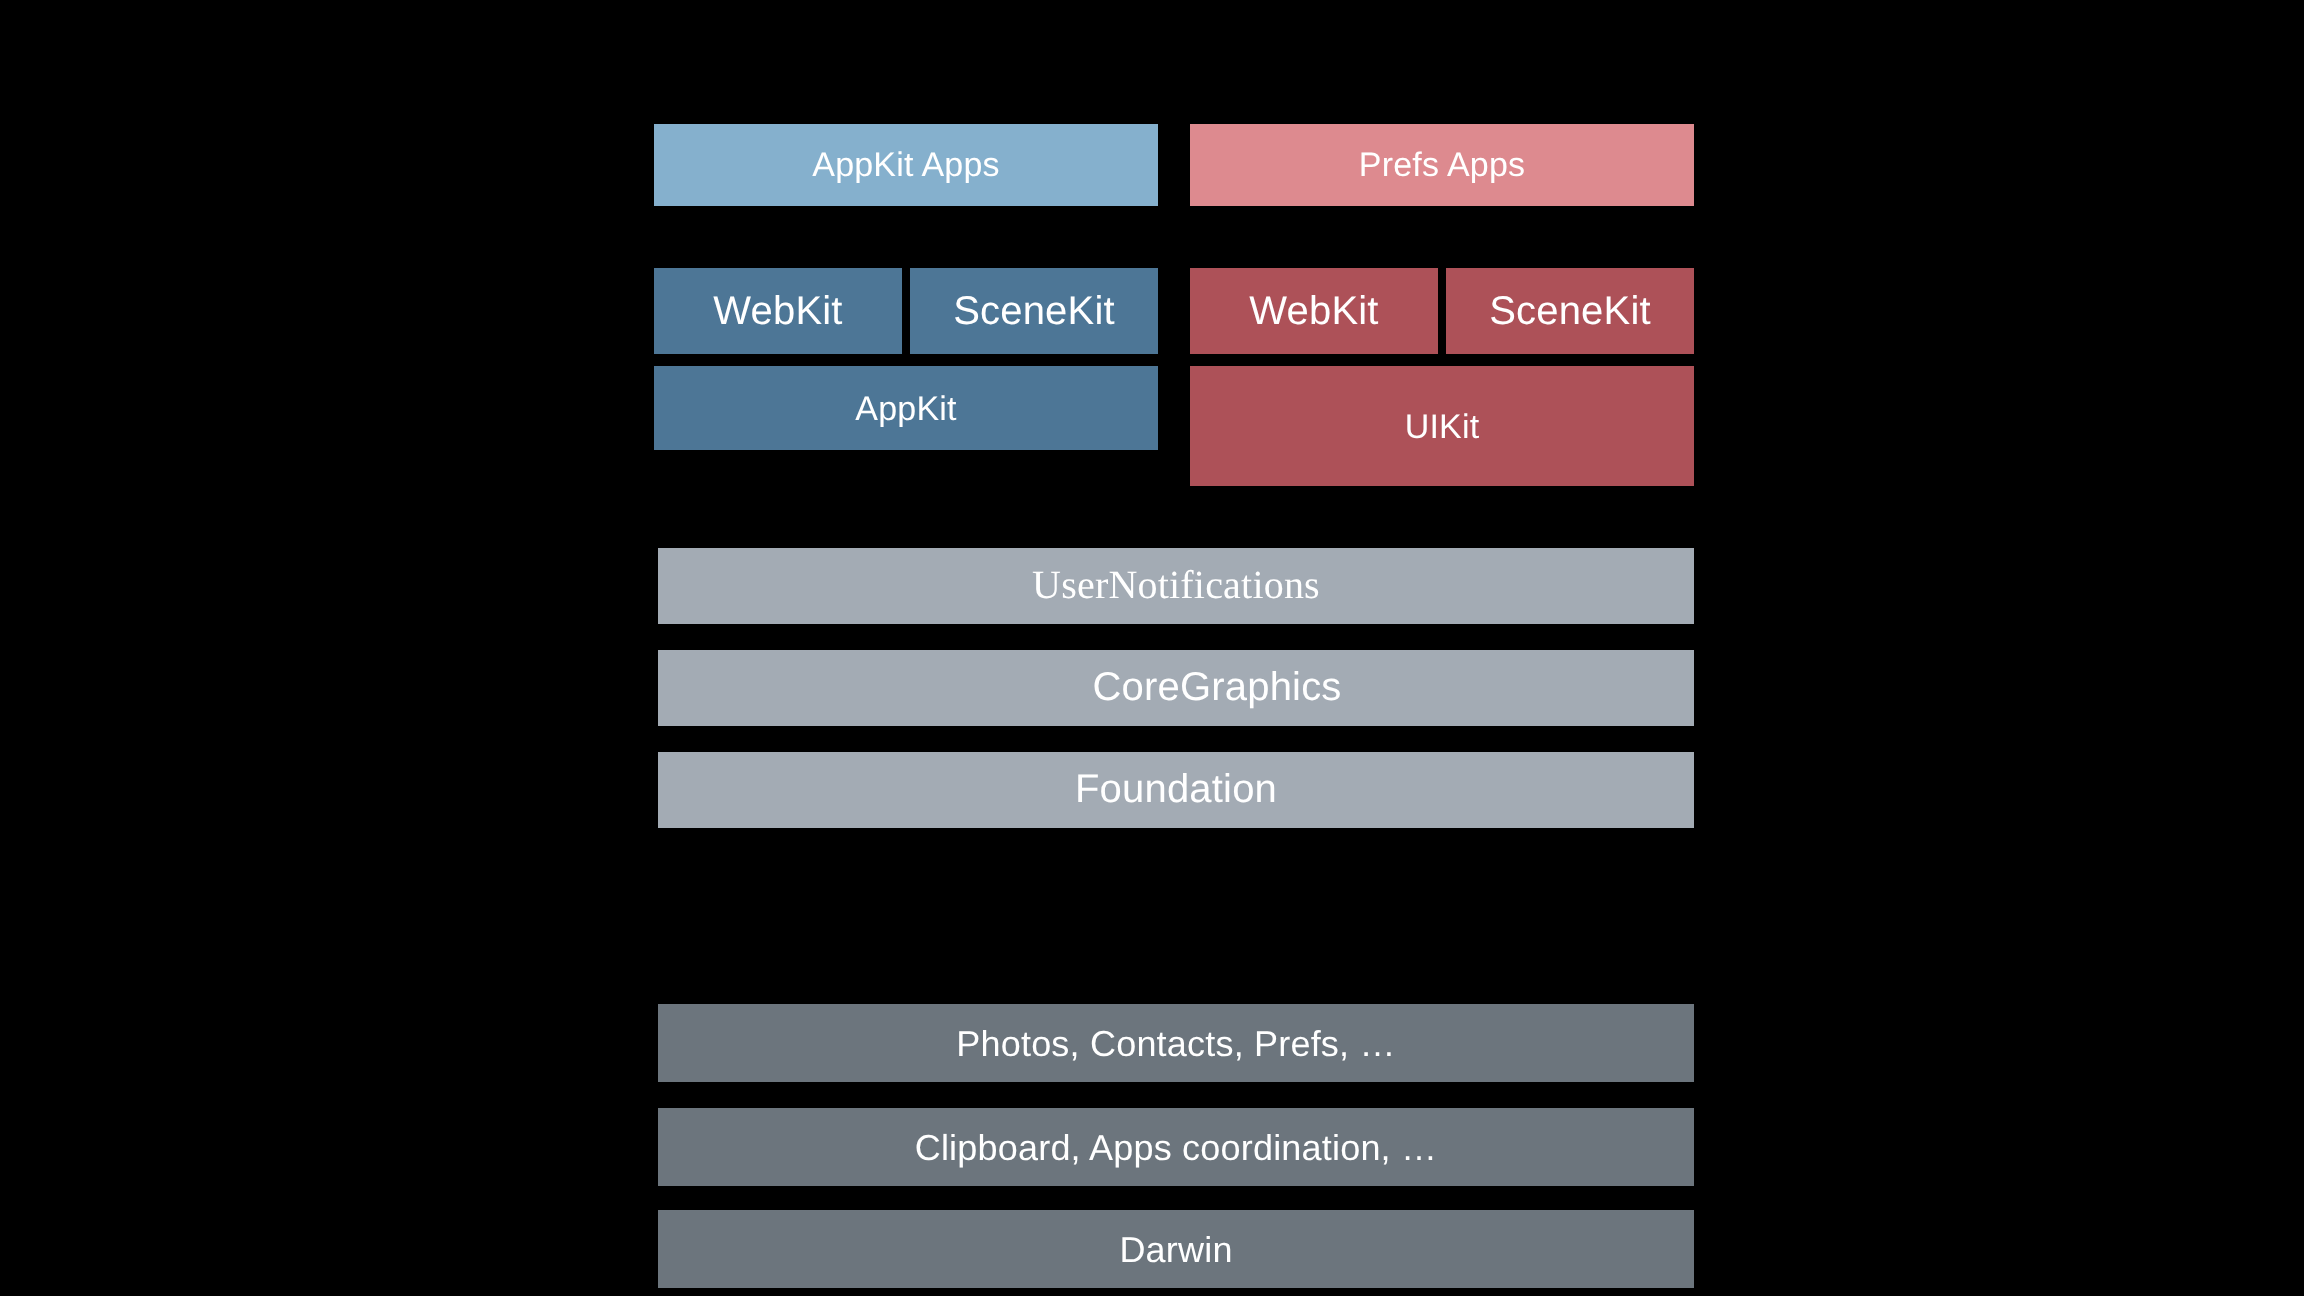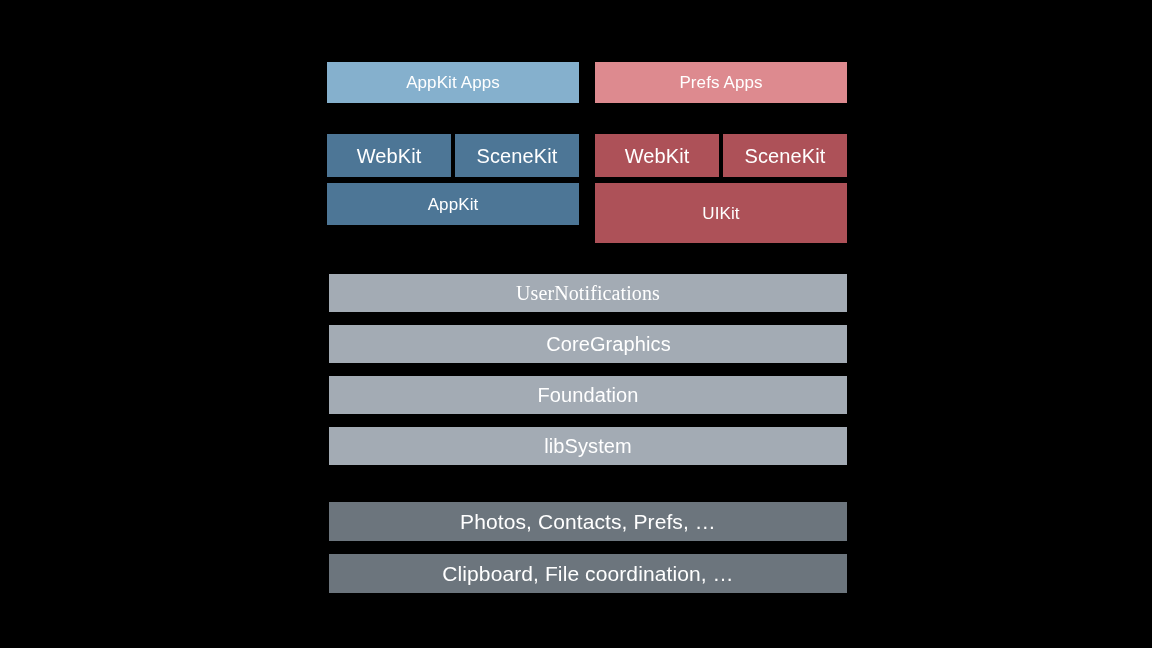--- a/index.html
+++ b/index.html
@@ -45,21 +45,21 @@
   .tint-appkit-apps { background: #85b0cd; }
   .tint-uikit-apps  { background: #dd8a8f; }
   .tint-appkit      { background: #4d7696; }
   .tint-uikit       { background: #ad5158; }
   .tint-shared      { background: #a3abb4; }
   .tint-system      { background: #6c757d; }
 
   
   .fs-18 { font-size: 17px; }
   .fs-16 { font-size: 20px; }
-  .fs-15 { font-size: 21px; }
+  .fs-15 { font-size: 18px; }
 </style>
 </head>
 <body>
 
 <div id="stack-diagram">
 
   <div class="box tint-appkit-apps fs-18" style="left:327px; top:31px; width:252px; height:41px;">
     <span class="box-label">AppKit Apps</span>
   </div>
 
@@ -96,26 +96,26 @@
   </div>
 
   <div class="box tint-shared fs-16" style="left:329px; top:294px; width:518px; height:38px;padding-left:41px;">
     <span class="box-label">CoreGraphics</span>
   </div>
 
   <div class="box tint-shared fs-16" style="left:329px; top:345px; width:518px; height:38px;">
     <span class="box-label">Foundation</span>
   </div>
 
-  <div class="box tint-shared fs-16" style="left:329px; top:396px; width:518px; height:38px;">
-    <span class="box-label">libSystem</span>
-  </div>
 
   <div class="box tint-system fs-15" style="left:329px; top:471px; width:518px; height:39px;">
     <span class="box-label">Photos, Contacts, Prefs, …</span>
   </div>
 
   <div class="box tint-system fs-15" style="left:329px; top:523px; width:518px; height:39px;">
-    <span class="box-label">Clipboard, File coordination, …</span>
+    <span class="box-label">Clipboard, Apps coordination, …</span>
   </div>
 
+  <div class="box tint-system fs-15" style="left:329px; top:574px; width:518px; height:39px;">
+    <span class="box-label">Darwin</span>
+  </div>
 
 </div>
 
 </body></html>

